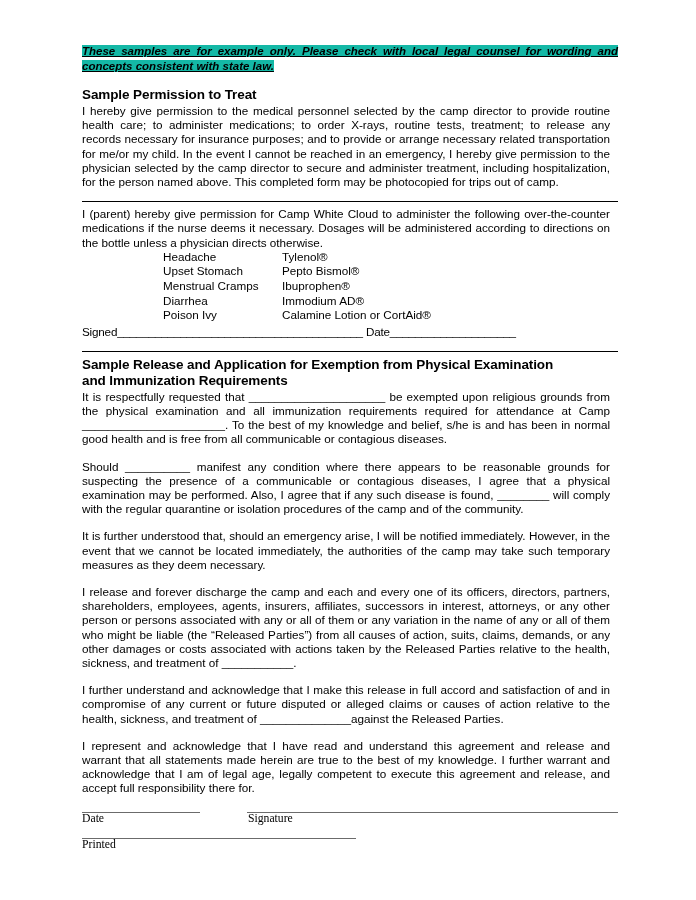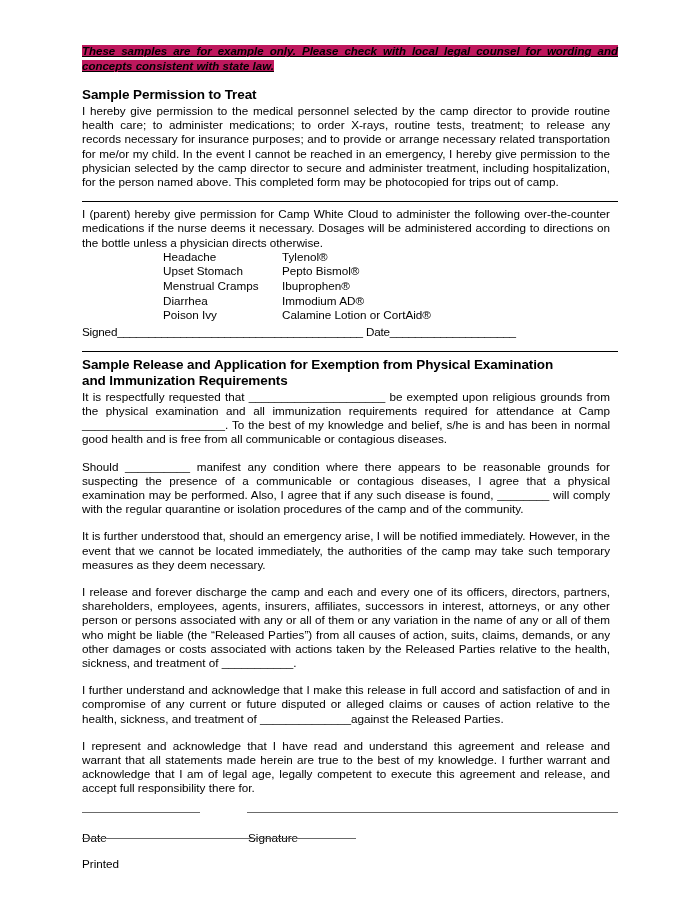--- a/index.html
+++ b/index.html
@@ -33,21 +33,21 @@
   .notice {
     font-size: 11.5px;
     line-height: 14.5px;
     font-style: italic;
     font-weight: bold;
     text-decoration: underline;
     text-align: justify;
     margin: 0 0 14px 0;
   }
   .notice .hl {
-    background: #be185d;
+    background: #14b8a6;
     box-decoration-break: clone;
     font-style: italic;
     -webkit-box-decoration-break: clone;
   }
 
   
   .rule {
     border: 0;
     border-top: 1.3px solid #000;
     margin: 12px 0 5px 0;
@@ -100,22 +100,23 @@
     height: 26px;
   }
   .fline {
     position: absolute;
     top: 0;
     height: 0;
     border-top: 1.2px solid #6b6b6b;
   }
   .flabel {
     position: absolute;
-    top: 19px;
+    top: 0;
     white-space: nowrap;
+    font-family: Liberation Serif, serif;
   }
 
   
   .line-date      { left: 0px;   width: 118px; }
   .line-signature { left: 165px; width: 371px; }
   .line-printed   { left: 0px;   width: 274px; }
 
   .lab-date      { left: 0px; }
   .lab-signature { left: 166px; }
   .lab-printed   { left: 0px; }

